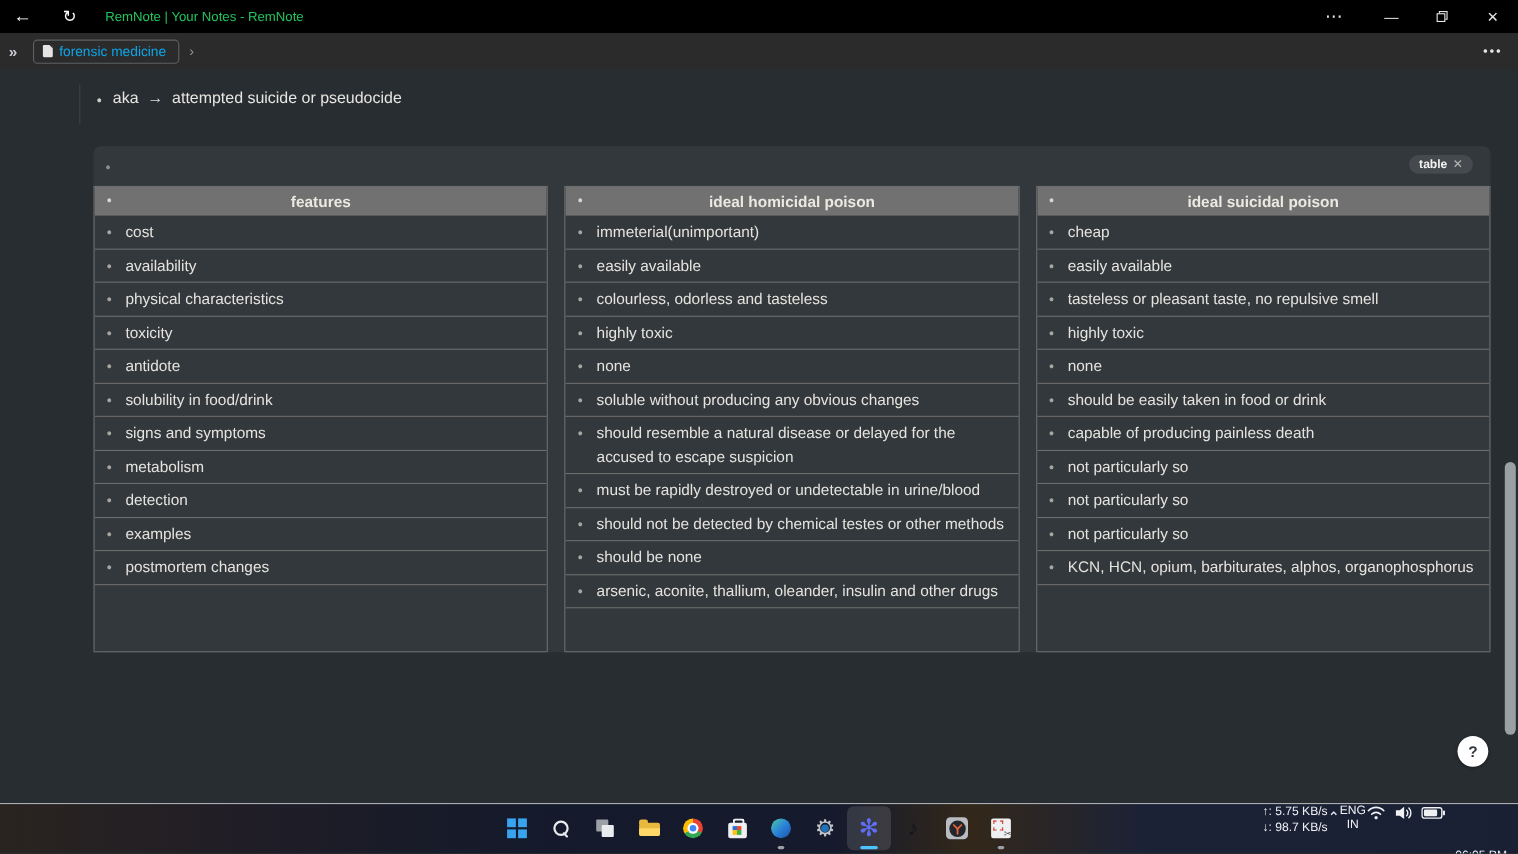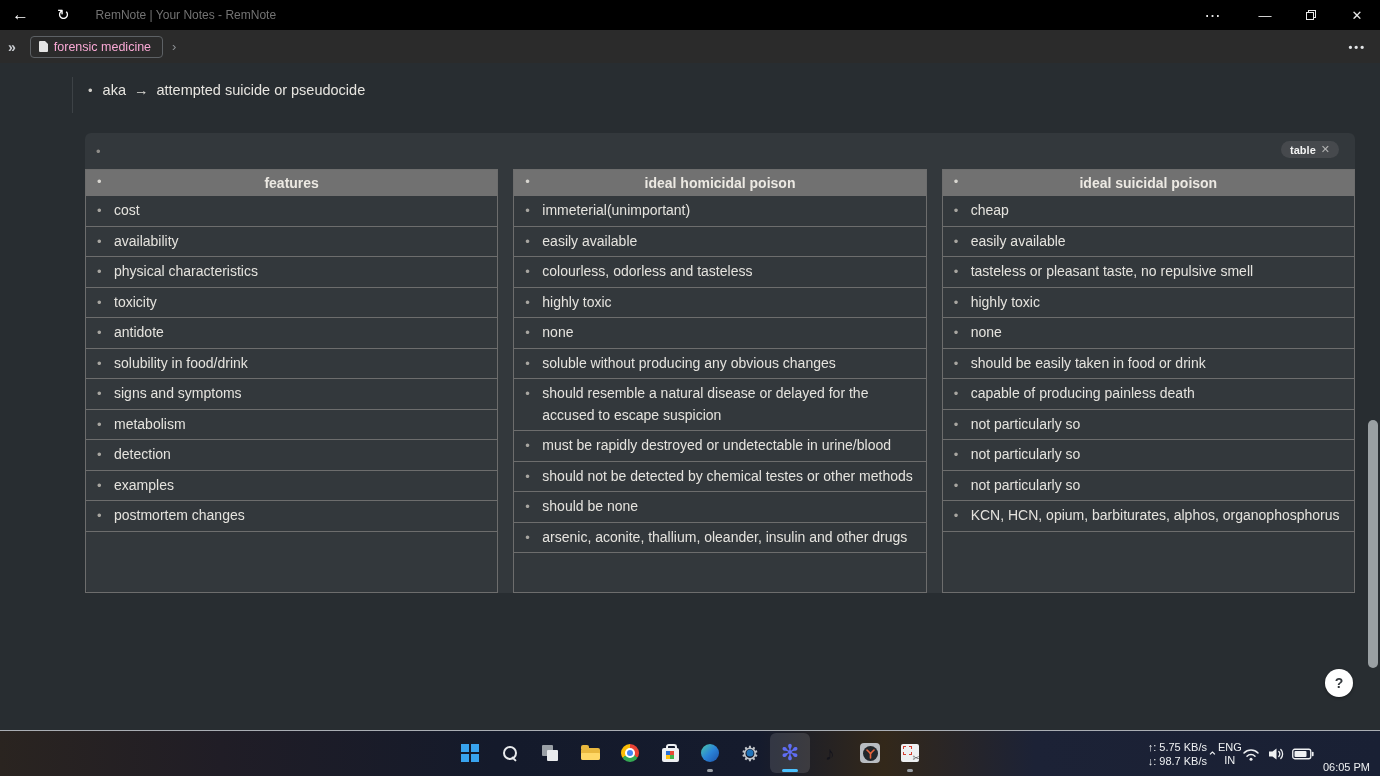--- a/index.html
+++ b/index.html
@@ -5,35 +5,35 @@
   * { margin:0; padding:0; box-sizing:border-box; }
   html,body { width:1380px; height:776px; overflow:hidden; background:#282d31;
               font-family:"Liberation Sans", sans-serif; }
   #screen { position:relative; width:1380px; height:776px; }
 
   
   .titlebar { position:absolute; top:0; left:0; width:100%; height:30px; background:#000;
               display:flex; align-items:center; color:#fff; }
   .tb-back { margin-left:12px; font-size:17px; cursor:pointer; }
   .tb-refresh { margin-left:28px; font-size:15px; cursor:pointer; }
-  .tb-title { margin-left:26px; font-size:12px; color:#737373; }
+  .tb-title { margin-left:26px; font-size:12px; color:#22c55e; }
   .tb-right { position:absolute; right:0; top:0; height:30px; display:flex; align-items:center; }
   .tb-btn { width:46px; height:30px; display:flex; align-items:center; justify-content:center;
             font-size:13px; color:#e8e8e8; }
   .tb-menu { font-size:16px; letter-spacing:1px; margin-right:6px; }
   .tb-max-glyph { position:relative; width:10px; height:10px; }
   .tb-max-glyph .sq1 { position:absolute; right:0; top:0; width:8px; height:8px; border:1px solid #e8e8e8; }
   .tb-max-glyph .sq2 { position:absolute; left:0; bottom:0; width:8px; height:8px; border:1px solid #e8e8e8; background:#000; }
 
   
   .crumbbar { position:absolute; top:30px; left:0; width:100%; height:33px; background:#2b2b2b;
               display:flex; align-items:center; }
   .cb-expand { margin-left:8px; color:#c9ccd0; font-size:14px; font-weight:bold; cursor:pointer; }
   .crumb-chip { margin-left:14px; display:flex; align-items:center; gap:6px; border:1px solid #5d6165;
-                border-radius:4px; padding:3px 11px 3px 8px; color:#f9a8d4; font-size:12.5px; cursor:pointer; }
+                border-radius:4px; padding:3px 11px 3px 8px; color:#0ea5e9; font-size:12.5px; cursor:pointer; }
   .doc-icon { position:relative; width:9px; height:11px; background:#e4e4e4; border-radius:1px; }
   .doc-icon::after { content:""; position:absolute; right:0; top:0; border-style:solid; border-width:0 3px 3px 0;
                      border-color:transparent #2b2b2b transparent transparent; }
   .cb-chev { margin-left:9px; color:#8e9296; font-size:13px; }
   .cb-more { position:absolute; right:14px; color:#e4e6e8; font-size:11px; letter-spacing:2px; font-weight:bold; cursor:pointer; }
 
   
   .main { position:absolute; top:63px; left:0; width:1380px; height:667px; background:#282d31; }
   .indent-line { position:absolute; left:72px; top:14px; width:1px; height:36px; background:#3d4246; }
   .aka-row { position:absolute; left:88px; top:19px; display:flex; align-items:center;
@@ -114,21 +114,21 @@
   .ic-remnote { font-size:22px; color:#5f6df4; line-height:1; }
   .ic-music { position:relative; font-size:19px; color:#14141c; line-height:1; }
   .ic-clock { position:relative; width:20px; height:20px; background:#b9bdc2; border-radius:4px;
               display:flex; align-items:center; justify-content:center; }
   .ic-clock .face { width:15px; height:15px; background:#23272b; border-radius:50%;
                     display:flex; align-items:center; justify-content:center; }
   .ic-snip { position:relative; width:18px; height:18px; background:#eef0f2; border-radius:2px; }
   .ic-snip .dash { position:absolute; left:2px; top:2px; width:9px; height:9px; border:1px dashed #d23f31; }
   .ic-snip .sc { position:absolute; right:-1px; bottom:-1px; font-size:9px; color:#555; }
 
-  .tk-right { position:absolute; right:10px; top:0; height:46px; display:flex; align-items:center;
+  .tk-right { position:absolute; right:10px; top:0; height:46px; display:flex; align-items:flex-start;
               gap:0; color:#eef0f2; }
   .net-block { text-align:right; font-size:11px; line-height:14px; }
   .tray-expand { font-size:13px; cursor:pointer; padding-top:4px; }
   .lang-block { text-align:center; font-size:11px; line-height:13px; cursor:pointer; }
   .tray-icons { display:flex; align-items:center; gap:7px; cursor:pointer; }
   .clock-block { text-align:right; font-size:11px; line-height:14px; cursor:pointer;margin-top:40px; }
 </style>
 </head>
 <body>
 

